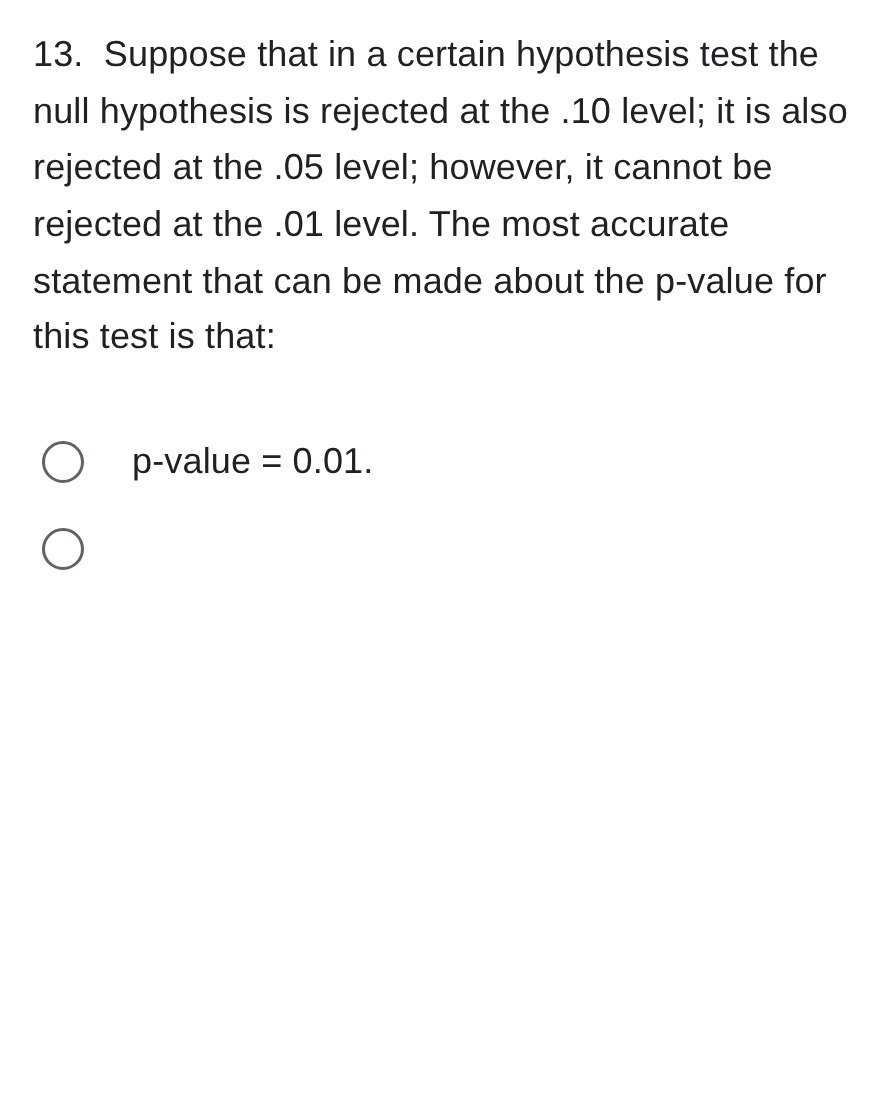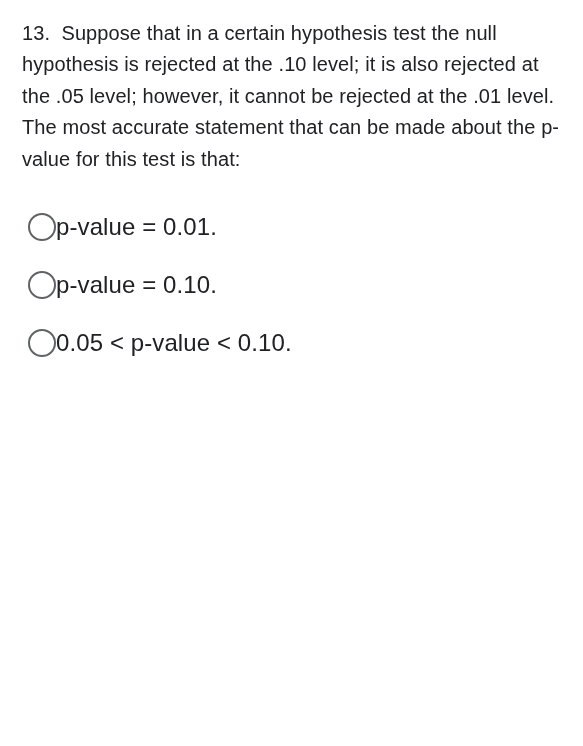--- a/index.html
+++ b/index.html
@@ -9,39 +9,39 @@
     }
     body {
       width: 583px;
       height: 746px;
       background: #ffffff;
       font-family: Arial, Helvetica, sans-serif;
       padding: 18px 14px 18px 22px;
       color: #202124;
     }
     .question-text {
-      font-size: 20px;
+      font-size: 24px;
       line-height: 1.57;
       color: #202124;
-      margin-bottom: 38px;
+      margin-bottom: 50px;
       letter-spacing: 0.1px;
     }
     .question-number {
       display: inline;
     }
     .options {
       display: flex;
       flex-direction: column;
       gap: 30px;
       padding-left: 6px;
     }
     .option {
       display: flex;
       align-items: flex-start;
-      gap: 0;
+      gap: 32px;
       cursor: pointer;
     }
     .radio-circle {
       width: 28px;
       height: 28px;
       border: 2.5px solid #5f6368;
       border-radius: 50%;
       flex-shrink: 0;
     }
     .option-label {
@@ -57,19 +57,14 @@
   <span class="question-number">13.</span>&nbsp;&nbsp;<span>Suppose that in a certain hypothesis test the null hypothesis is rejected at the .10 level; it is also rejected at the .05 level; however, it cannot be rejected at the .01 level. The most accurate statement that can be made about the p-value for this test is that:</span>
 </div>
 
 <div class="options">
   <div class="option">
     <div class="radio-circle"></div>
     <span class="option-label">p-value = 0.01.</span>
   </div>
   <div class="option">
     <div class="radio-circle"></div>
-    <span class="option-label">p-value = 0.10.</span>
-  </div>
-  <div class="option">
-    <div class="radio-circle"></div>
-    <span class="option-label">0.05 &lt; p-value &lt; 0.10.</span>
   </div>
 </div>
 
 </body></html>

